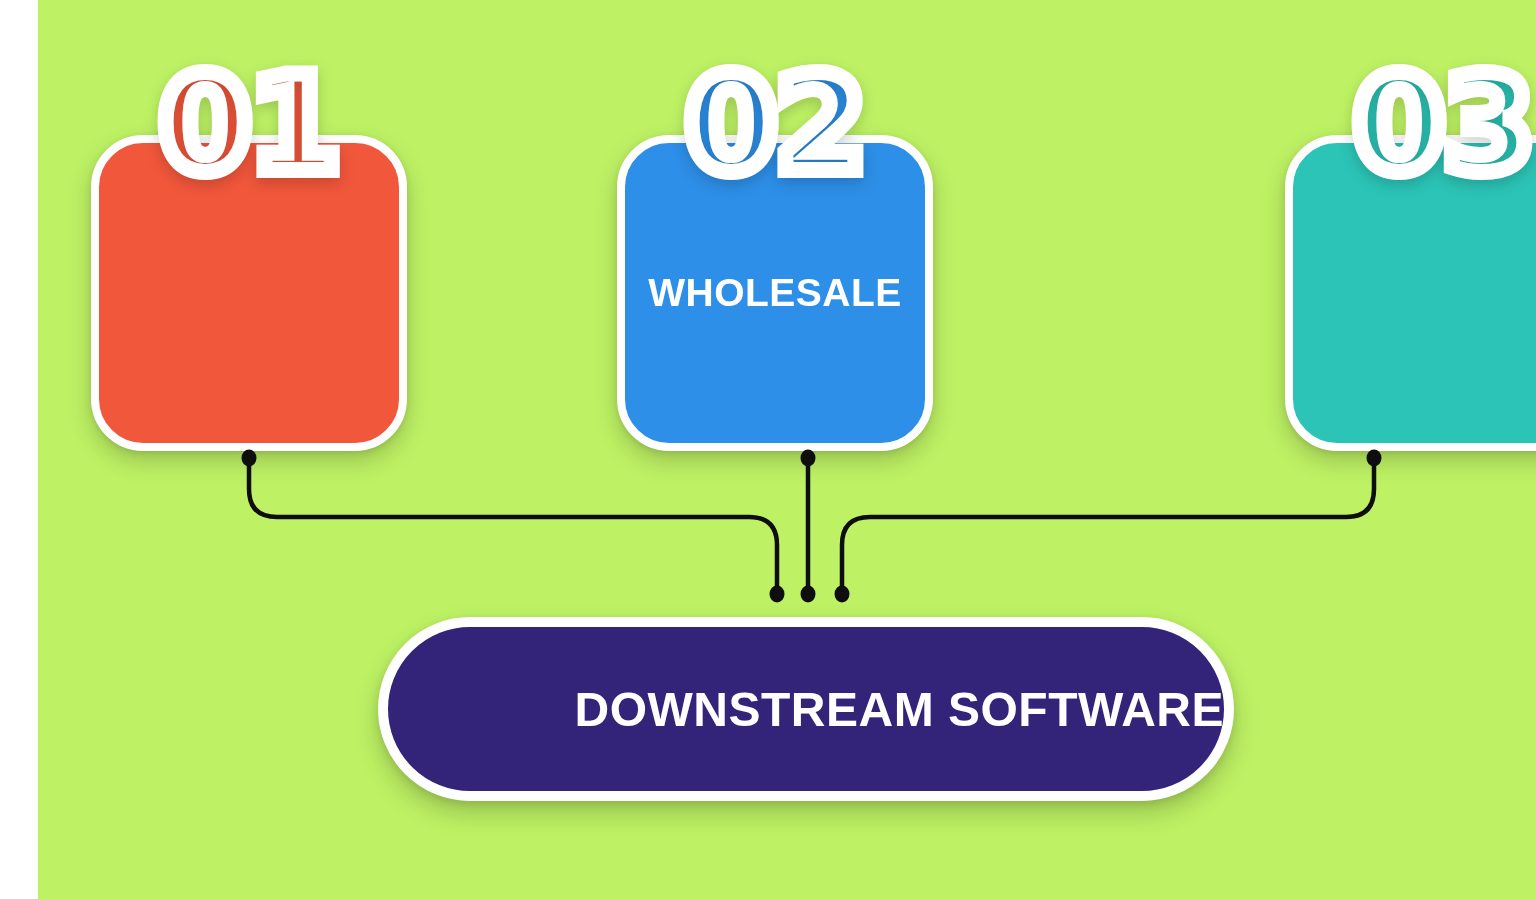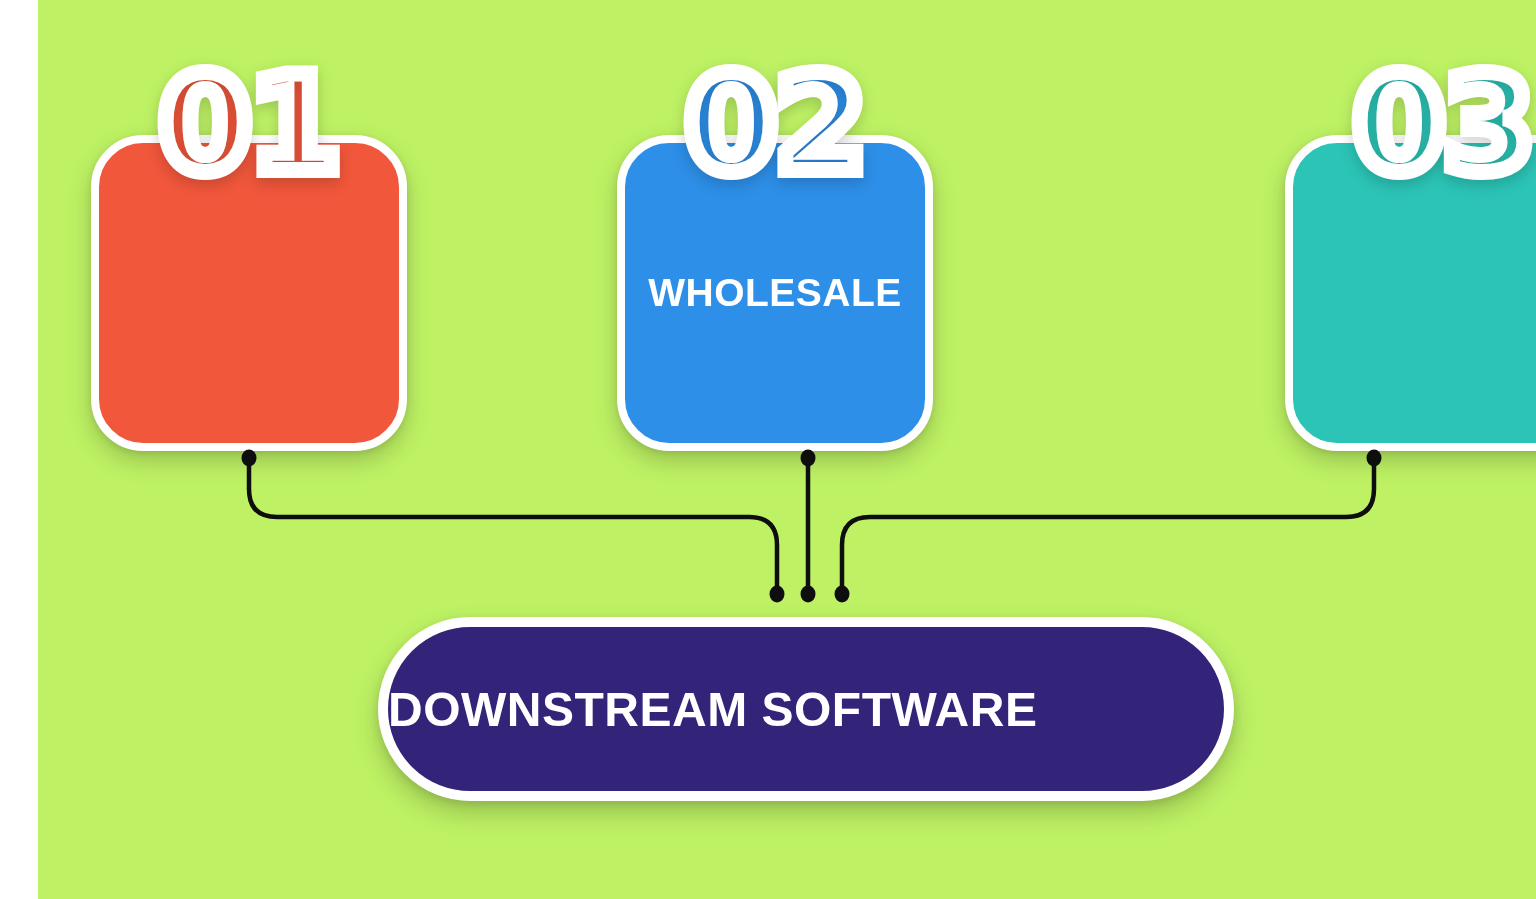--- a/index.html
+++ b/index.html
@@ -73,21 +73,21 @@
   
   .pill{
     position:absolute;
     left:340px;top:617px;
     width:856px;height:184px;
     box-sizing:border-box;
     background:#332379;
     border:10px solid #ffffff;
     border-radius:999px;
     box-shadow:0 12px 26px rgba(0,0,0,0.20), 0 3px 8px rgba(0,0,0,0.10);
-    display:flex;align-items:center;justify-content:flex-start;
+    display:flex;align-items:center;justify-content:flex-end;
   }
   .pill-label{
     color:#ffffff;
     font-size:48px;
     font-weight:700;
     letter-spacing:0.5px;
     white-space:nowrap;
   }
 </style>
 </head>

